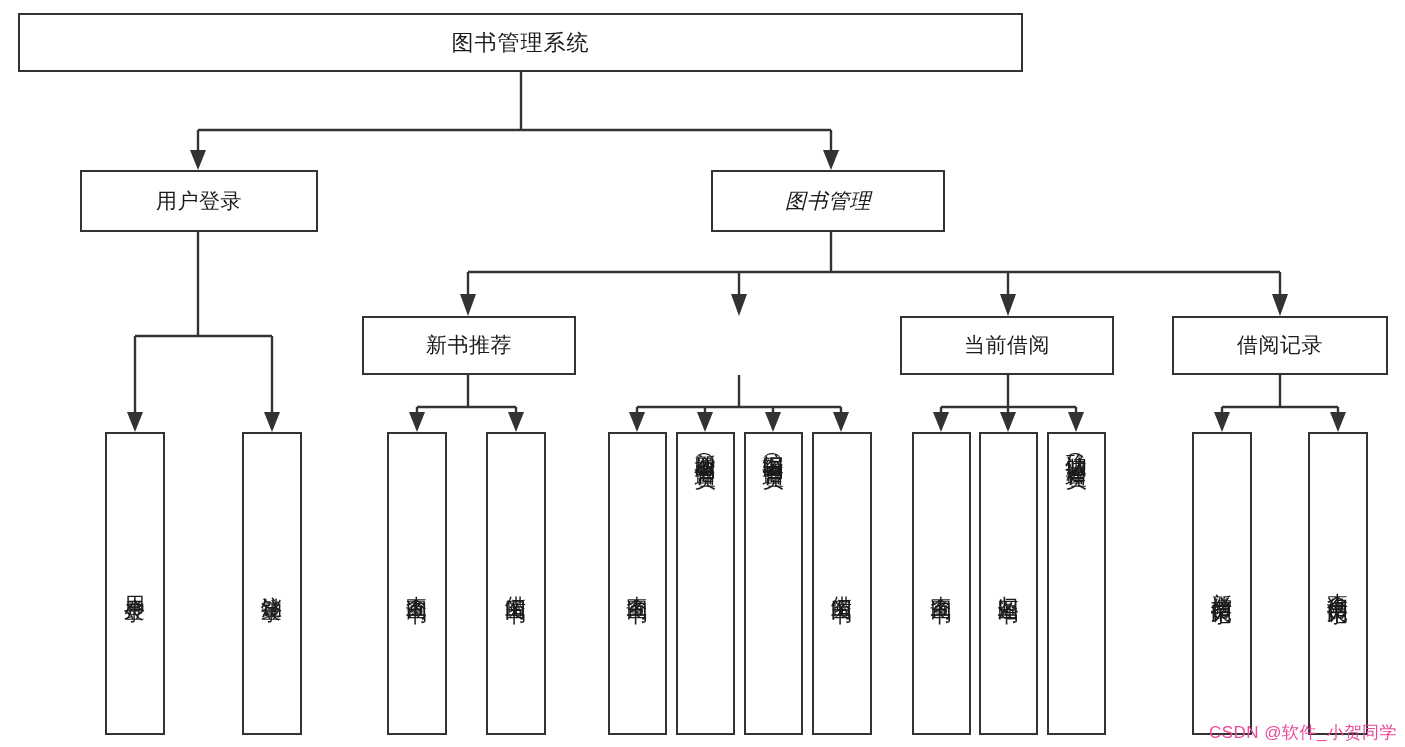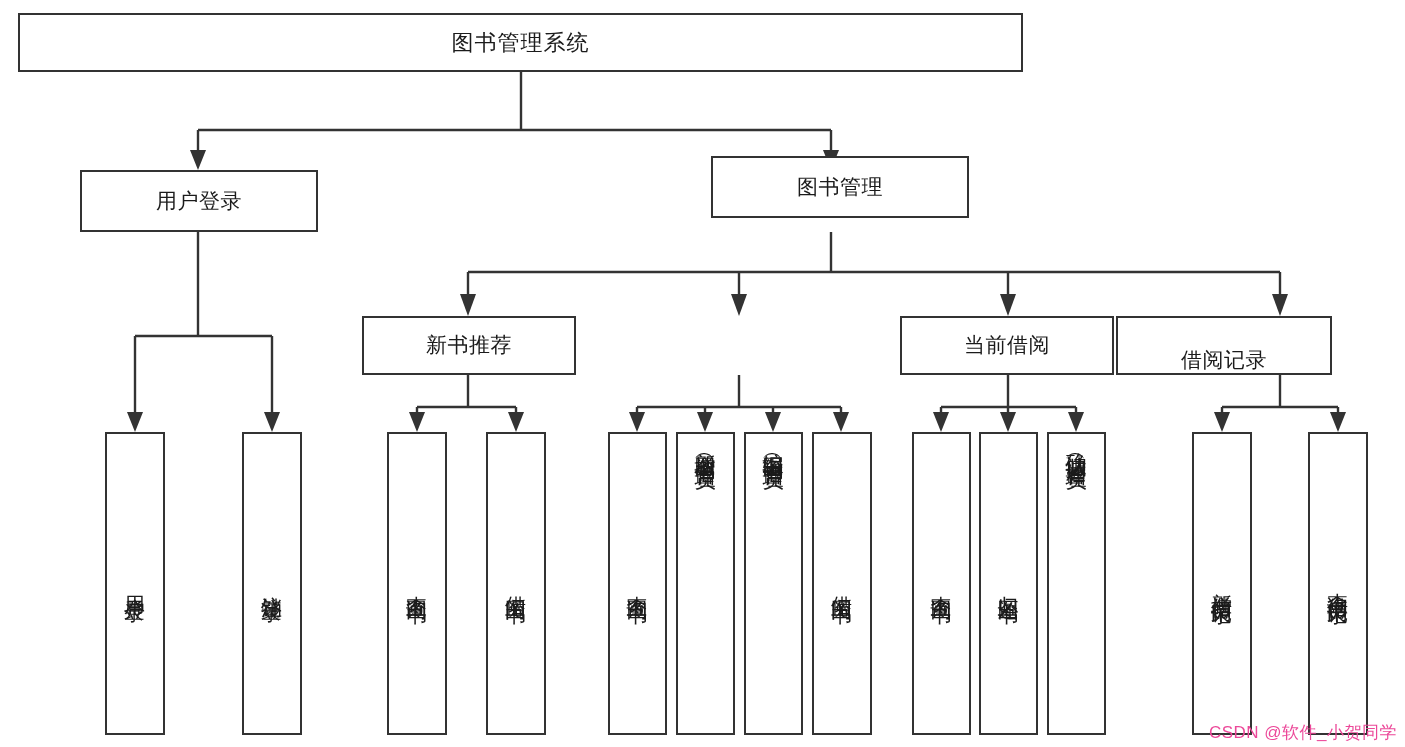--- a/index.html
+++ b/index.html
@@ -165,34 +165,34 @@
   </svg>
 
   <div class="node root horiz" style="left:18px; top:13px; width:1005px; height:59px;">
     <span class="label">图书管理系统</span>
   </div>
 
   <div class="node horiz" style="left:80px; top:170px; width:238px; height:62px;">
     <span class="label">用户登录</span>
   </div>
 
-  <div class="node horiz" style="left:711px; top:156px; width:258px; height:62px;">
+  <div class="node horiz" style="left:711px; top:170px; width:234px; height:62px;font-style:italic;">
     <span class="label">图书管理</span>
   </div>
 
   <div class="node horiz" style="left:362px; top:316px; width:214px; height:59px;">
     <span class="label">新书推荐</span>
   </div>
 
 
   <div class="node horiz" style="left:900px; top:316px; width:214px; height:59px;">
     <span class="label">当前借阅</span>
   </div>
 
-  <div class="node horiz" style="left:1116px; top:316px; width:216px; height:59px;align-items:flex-end;">
+  <div class="node horiz" style="left:1172px; top:316px; width:216px; height:59px;">
     <span class="label">借阅记录</span>
   </div>
 
   <div class="node vert" style="left:105px; top:432px; width:60px; height:303px;">
     <span class="label">用户登录</span>
   </div>
   <div class="node vert" style="left:242px; top:432px; width:60px; height:303px;">
     <span class="label">注销登录</span>
   </div>
 

